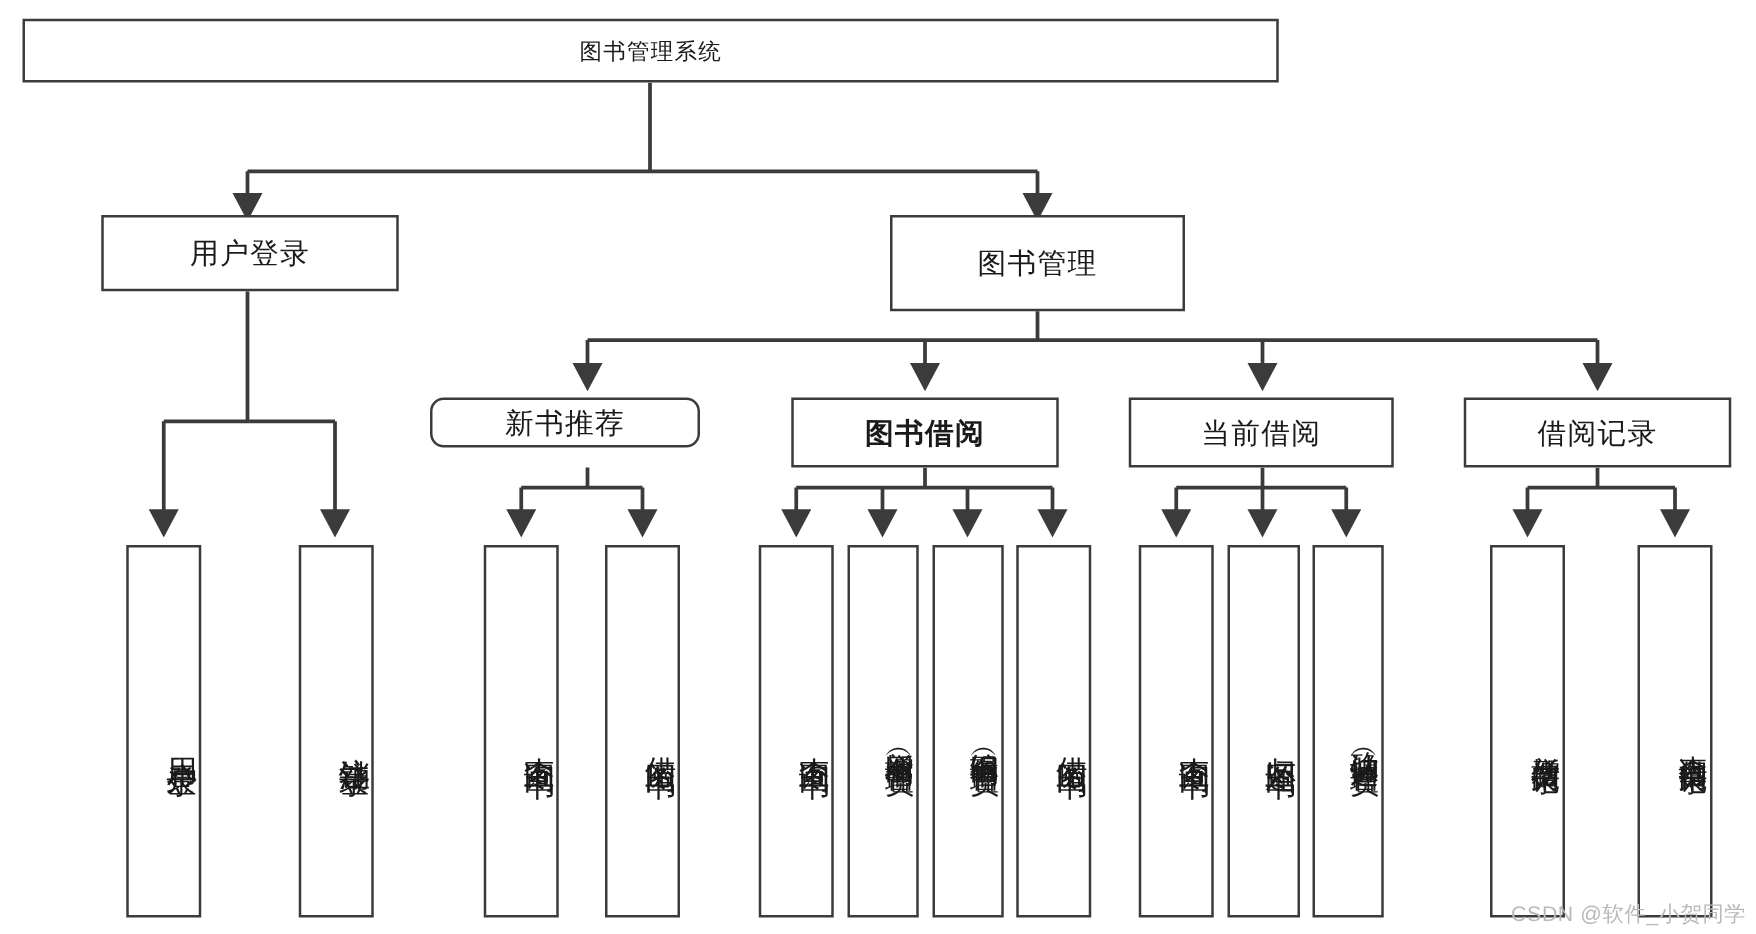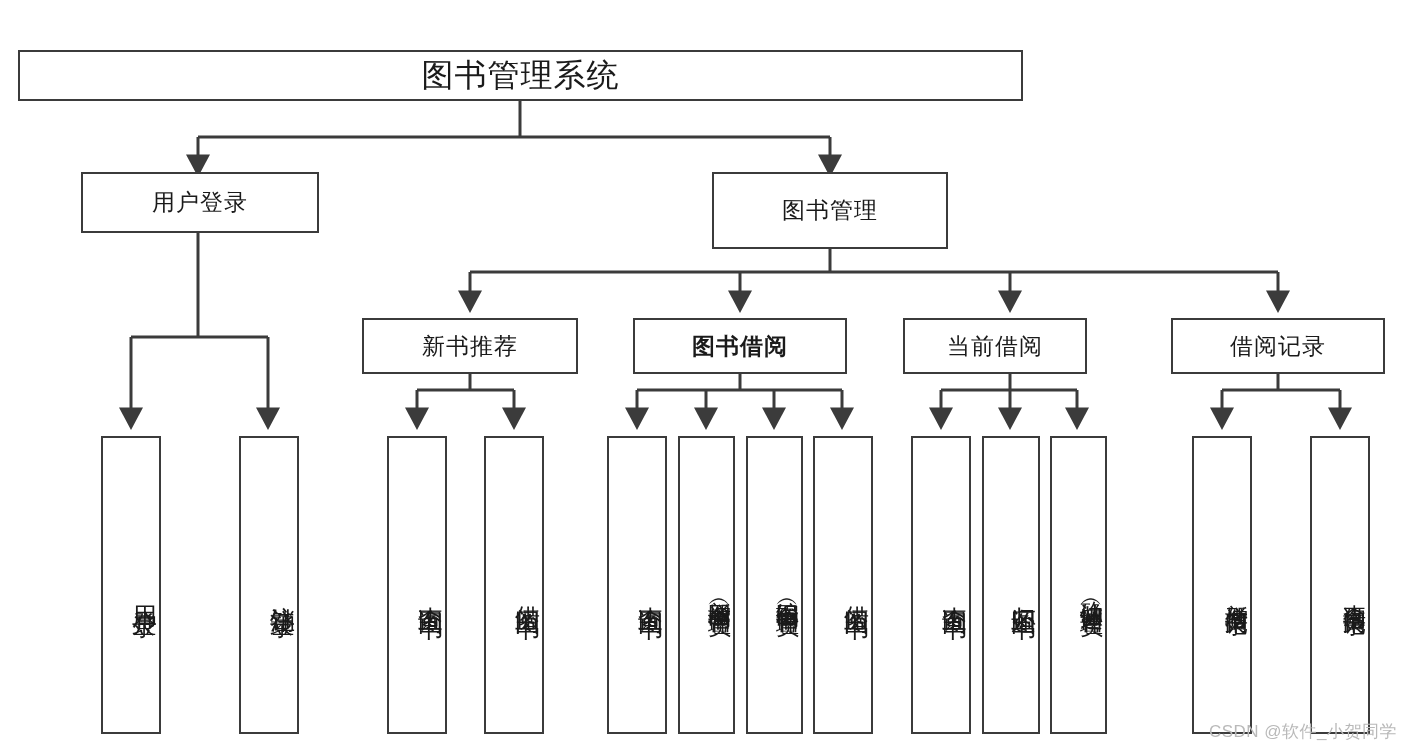--- a/index.html
+++ b/index.html
@@ -14,21 +14,21 @@
     position:absolute;
     box-sizing:border-box;
     background:#ffffff;
     border:2.5px solid #3b3b3b;
     display:flex;
     align-items:center;
     justify-content:center;
     color:#1a1a1a;
   }
   .node.horiz{font-size:23px;letter-spacing:1px;}
-  .node.root{font-size:32px;letter-spacing:1px;margin-top:35px;}
+  .node.root{font-size:18px;letter-spacing:1px;}
   .leaf{
     writing-mode:vertical-rl;
     text-orientation:upright;
     font-size:25px;
     line-height:1.18;
     letter-spacing:3px;
     padding-top:14px;
     align-items:flex-start;
     justify-content:center;
   }
@@ -102,27 +102,27 @@
     <span>图书管理系统</span>
   </div>
 
   <div class="node horiz" style="left:81px;top:172px;width:238px;height:61px;">
     <span>用户登录</span>
   </div>
   <div class="node horiz" style="left:712px;top:172px;width:236px;height:77px;">
     <span>图书管理</span>
   </div>
 
-  <div class="node horiz" style="left:362px;top:318px;width:216px;height:56px;">
+  <div class="node horiz" style="left:344px;top:318px;width:216px;height:40px;border-radius:11px;">
     <span>新书推荐</span>
   </div>
   <div class="node horiz" style="left:633px;top:318px;width:214px;height:56px;font-weight:bold;">
     <span>图书借阅</span>
   </div>
-  <div class="node horiz" style="left:903px;top:318px;width:184px;height:56px;">
+  <div class="node horiz" style="left:903px;top:318px;width:212px;height:56px;">
     <span>当前借阅</span>
   </div>
   <div class="node horiz" style="left:1171px;top:318px;width:214px;height:56px;align-items:center;">
     <span>借阅记录</span>
   </div>
 
   <div class="node leaf" style="left:101px;top:436px;width:60px;height:298px;">
     <span>用户登录</span>
   </div>
   <div class="node leaf" style="left:239px;top:436px;width:60px;height:298px;">

